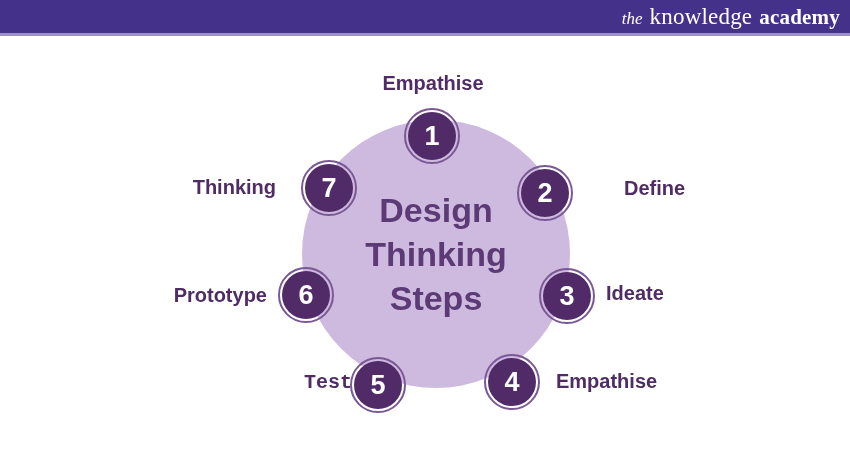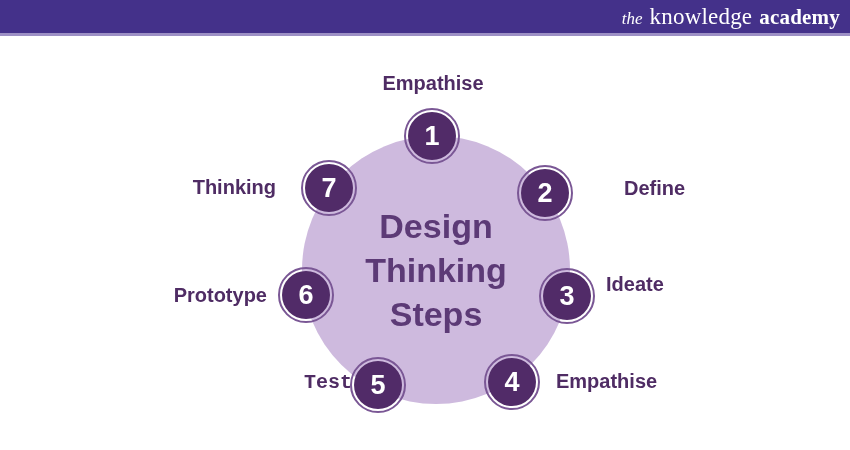--- a/index.html
+++ b/index.html
@@ -17,21 +17,21 @@
           background:var(--header-bg);border-bottom:3px solid var(--header-border);
           display:flex;align-items:center;justify-content:flex-end;}
   .logo{display:flex;align-items:baseline;color:var(--logo-text);
         font-family:"Liberation Serif",serif;padding-right:10px;line-height:1;gap:7px;}
   .logo-the{font-style:italic;font-size:17px;}
   .logo-knowledge{font-size:23px;letter-spacing:.2px;text-align:right;}
   .logo-academy{font-size:21px;font-weight:bold;letter-spacing:.2px;}
 
   
   .canvas{position:absolute;inset:0;}
-  .center-circle{position:absolute;left:302px;top:136px;width:268px;height:268px;
+  .center-circle{position:absolute;left:302px;top:120px;width:268px;height:268px;
                  border-radius:50%;background:var(--center-circle);
                  display:flex;align-items:center;justify-content:center;z-index:1;}
   .center-title{width:212px;text-align:center;color:var(--title-text);
                 font-size:34px;font-weight:bold;line-height:44px;}
 
   .num-circle{position:absolute;width:48px;height:48px;border-radius:50%;
               background:var(--step-circle);outline:2px solid var(--step-ring);
               outline-offset:2px;display:flex;align-items:center;justify-content:center;
               z-index:2;}
   .num{color:var(--step-number);font-size:27px;font-weight:bold;line-height:1;}
@@ -44,21 +44,21 @@
   .c2{left:521px;top:169px;}
   .c3{left:543px;top:272px;}
   .c4{left:488px;top:358px;}
   .c5{left:354px;top:361px;}
   .c6{left:282px;top:271px;}
   .c7{left:305px;top:164px;}
 
   
   .l1{left:433px;top:83px;transform:translate(-50%,-50%);}
   .l2{left:592px;top:188px;transform:translateY(-50%);margin-left:32px;}
-  .l3{left:606px;top:284px;transform:translateY(-50%);}
+  .l3{left:606px;top:293px;transform:translateY(-50%);}
   .l4{left:556px;top:381px;transform:translateY(-50%);}
   .l5{right:498px;top:382px;transform:translateY(-50%);font-family:Liberation Mono, monospace;}
   .l6{right:583px;top:295px;transform:translateY(-50%);}
   .l7{right:574px;top:187px;transform:translateY(-50%);}
 </style>
 </head>
 <body>
 
 <div class="page">
 

